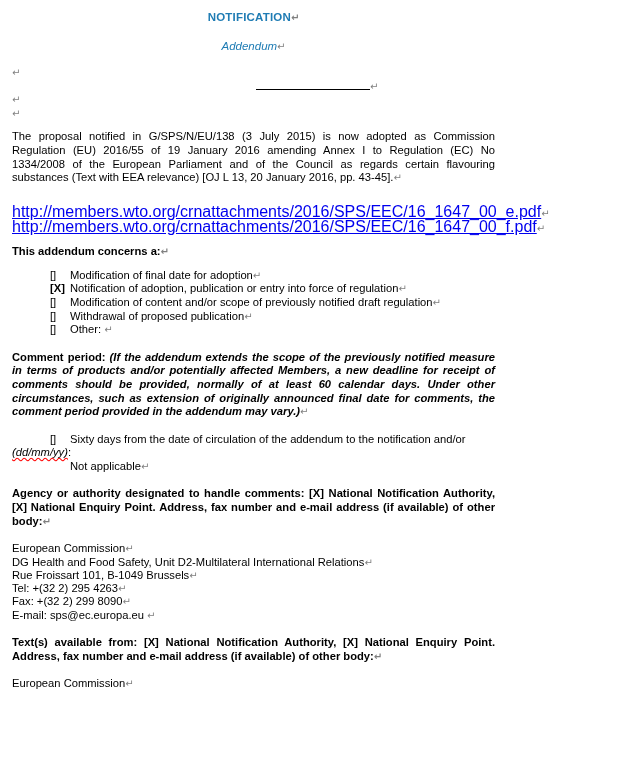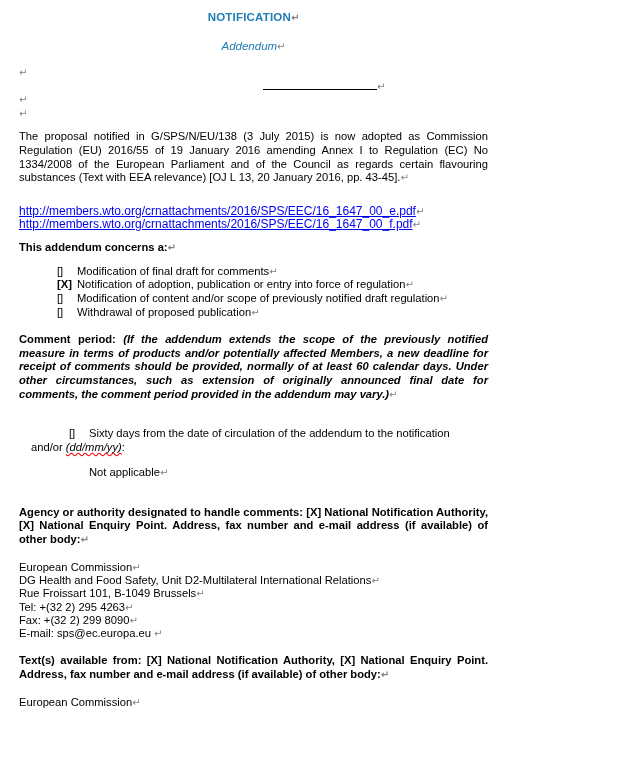--- a/index.html
+++ b/index.html
@@ -12,21 +12,21 @@
     height: 779px;
     overflow: hidden;
     font-family: "Liberation Sans", sans-serif;
     color: #000000;
   }
   .page {
     position: relative;
     width: 507px;
     height: 779px;
     box-sizing: border-box;
-    padding: 0 19px;
+    padding: 0 12px;
   }
   
   .pm {
     color: #7f7f7f;
     font-family: "DejaVu Sans", sans-serif;
     font-size: 10px;
     vertical-align: baseline;
     letter-spacing: 0;
   }
   .title {
@@ -76,21 +76,21 @@
     height: 9px;
     vertical-align: baseline;
   }
   .heading-u {
     font-size: 11.2px;
     line-height: 13.6px;
     margin: 0;
   }
   a.link {
     color: #0000ee;
-    font-size: 12px;
+    font-size: 16px;
   }
   .linkline {
     margin: 0;
     line-height: 13.2px;
     font-size: 11.2px;
   }
   .checklist {
     margin: 0;
     font-size: 11.2px;
     line-height: 13.6px;
@@ -110,21 +110,21 @@
   .ck-label { display: inline; }
   .comment-block {
     font-size: 11.2px;
     line-height: 13.6px;
     margin: 0;
     text-align: justify;
   }
   .indent-row {
     font-size: 11.2px;
     line-height: 13.6px;
-    margin: 12px;
+    margin: 0;
   }
   .indent-row .mark {
     display: inline-block;
     width: 58px;
     padding-left: 38px;
     box-sizing: border-box;
   }
   .cont-indent { padding-left: 58px; }
   .agency {
     font-size: 11.2px;
@@ -175,24 +175,25 @@
   <p class="linkline"><a class="link" href="#">http://members.wto.org/crnattachments/2016/SPS/EEC/16_1647_00_e.pdf</a><span class="pm">↵</span></p>
   <p class="linkline"><a class="link" href="#">http://members.wto.org/crnattachments/2016/SPS/EEC/16_1647_00_f.pdf</a><span class="pm">↵</span></p>
 
   <div class="spacer-10"></div>
 
   <p class="body b"><span>This addendum concerns a:</span><span class="pm">↵</span></p>
 
   <div class="spacer-10"></div>
 
   <div class="checklist">
-    <span class="ck-row"><span class="ck-box">[]</span><span class="ck-label">Modification of final draft for comments</span><span class="pm">↵</span></span>
+    <span class="ck-row"><span class="ck-box">[]</span><span class="ck-label">Modification of final date for adoption</span><span class="pm">↵</span></span>
     <span class="ck-row"><span class="ck-box checked">[X]</span><span class="ck-label">Notification of adoption, publication or entry into force of regulation</span><span class="pm">↵</span></span>
     <span class="ck-row"><span class="ck-box">[]</span><span class="ck-label">Modification of content and/or scope of previously notified draft regulation</span><span class="pm">↵</span></span>
     <span class="ck-row"><span class="ck-box">[]</span><span class="ck-label">Withdrawal of proposed publication</span><span class="pm">↵</span></span>
+    <span class="ck-row"><span class="ck-box">[]</span><span class="ck-label">Other:</span>&nbsp;<span class="pm">↵</span></span>
   </div>
 
   <div class="spacer-14"></div>
 
   <p class="comment-block"><span class="b">Comment period:</span> <span class="b i">(If the addendum extends the scope of the previously notified measure in terms of products and/or potentially affected Members, a new deadline for receipt of comments should be provided, normally of at least 60 calendar days. Under other circumstances, such as extension of originally announced final date for comments, the comment period provided in the addendum may vary.)</span><span class="pm">↵</span></p>
 
   <div class="spacer-14"></div>
 
   <p class="indent-row"><span class="mark">[]</span><span>Sixty days from the date of circulation of the addendum to the notification and/or </span><span class="i sp-red">(dd/mm/yy)</span><span>:</span></p>
   <p class="indent-row cont-indent"><span>Not applicable</span><span class="pm">↵</span></p>

